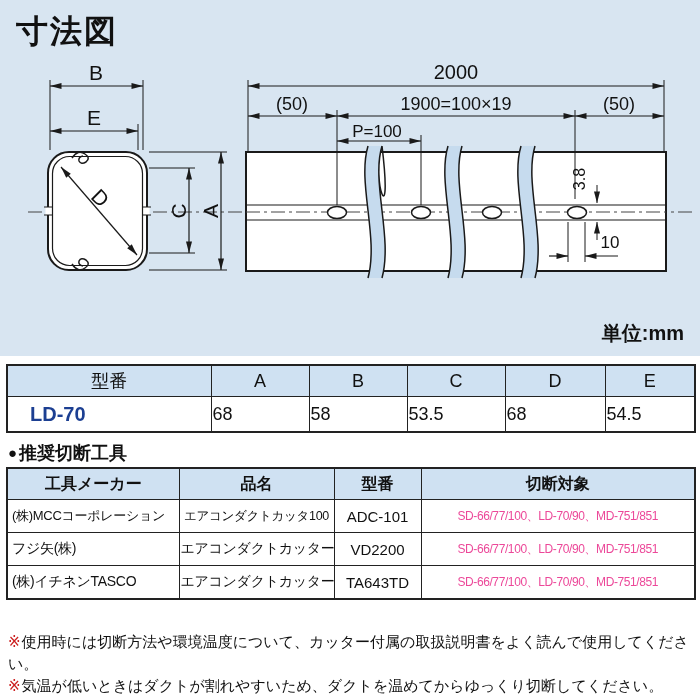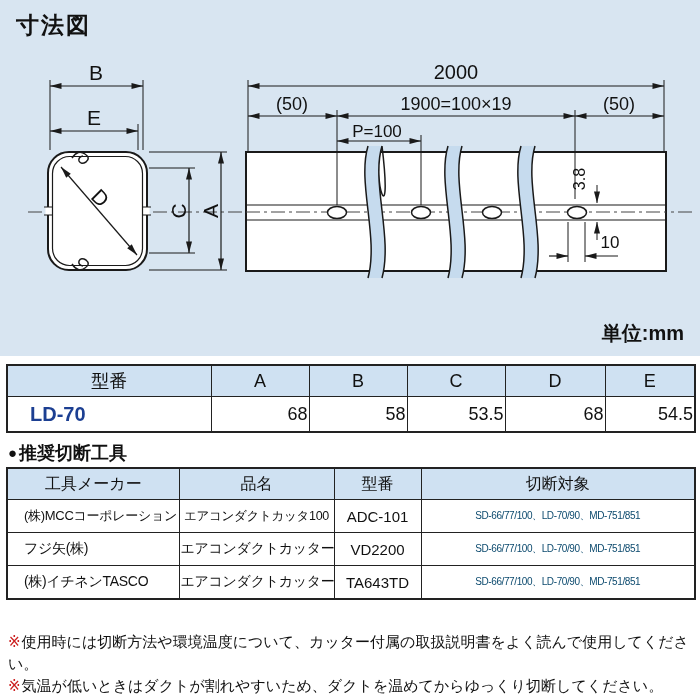--- a/index.html
+++ b/index.html
@@ -2,43 +2,43 @@
 <html><head>
 <meta charset="utf-8">
 <style>
   html,body{margin:0;padding:0;}
   body{
     width:700px;height:700px;position:relative;background:#ffffff;
     font-family:"Liberation Sans","DejaVu Sans",sans-serif;color:#111;
     overflow:hidden;
   }
   .panel{position:absolute;left:0;top:0;width:700px;height:356px;background:#d8e5f1;}
-  .page-title{position:absolute;left:16px;top:10px;font-size:23px;font-weight:bold;letter-spacing:2px;}
+  .page-title{position:absolute;left:16px;top:10px;font-size:32px;font-weight:bold;letter-spacing:2px;}
   svg.diagram{position:absolute;left:0;top:0;}
   .unit-label{position:absolute;right:16px;top:320px;font-size:20px;font-weight:bold;}
 
   table{border-collapse:collapse;table-layout:fixed;background:#fff;}
   th,td{border:1px solid #222;overflow:hidden;white-space:nowrap;}
 
   .dim-table{position:absolute;left:6px;top:364px;width:688px;border:2px solid #222;}
   .dim-table th{background:#cfe1f2;height:28px;font-size:18px;font-weight:normal;text-align:center;}
-  .dim-table td{height:32px;font-size:18px;text-align:right;}
+  .dim-table td{height:32px;font-size:18px;text-align:left;}
   .dim-table td.model-cell{font-size:20px;font-weight:bold;color:#1c3f92;text-align:left;padding-left:22px;}
 
   .tools-title{position:absolute;left:8px;top:441px;font-size:18px;font-weight:bold;}
   .tools-title .bullet{font-size:15px;vertical-align:1px;margin-right:2px;}
 
   .tools-table{position:absolute;left:6px;top:467px;width:688px;border:2px solid #222;}
-  .tools-table th{background:#cfe1f2;height:28px;font-size:16px;font-weight:normal;text-align:center;}
+  .tools-table th{background:#cfe1f2;height:28px;font-size:16px;font-weight:bold;text-align:center;}
   .tools-table td{height:30px;font-size:15px;text-align:center;}
-  .tools-table td.maker-cell{text-align:left;padding-left:16px;font-size:14px;letter-spacing:-0.3px;}
+  .tools-table td.maker-cell{text-align:left;padding-left:4px;font-size:14px;letter-spacing:-0.3px;}
   .tools-table tr.r0 td.maker-cell{font-size:13px;}
   .tools-table tr.r0 td.name-cell{font-size:12.5px;}
   .tools-table td.name-cell{font-size:14px;letter-spacing:-0.3px;}
-  .tools-table td.target-cell{font-size:10px;letter-spacing:-0.4px;color:#0c4a6e;}
+  .tools-table td.target-cell{font-size:12px;letter-spacing:-0.4px;color:#ec4899;}
 
   .notes{position:absolute;left:8px;top:631px;font-size:15px;line-height:22px;}
   .note-marker{color:#cc2222;margin-right:1px;}
 </style>
 </head>
 <body>
 
 <div class="panel"></div>
 <div class="page-title">寸法図</div>
 

